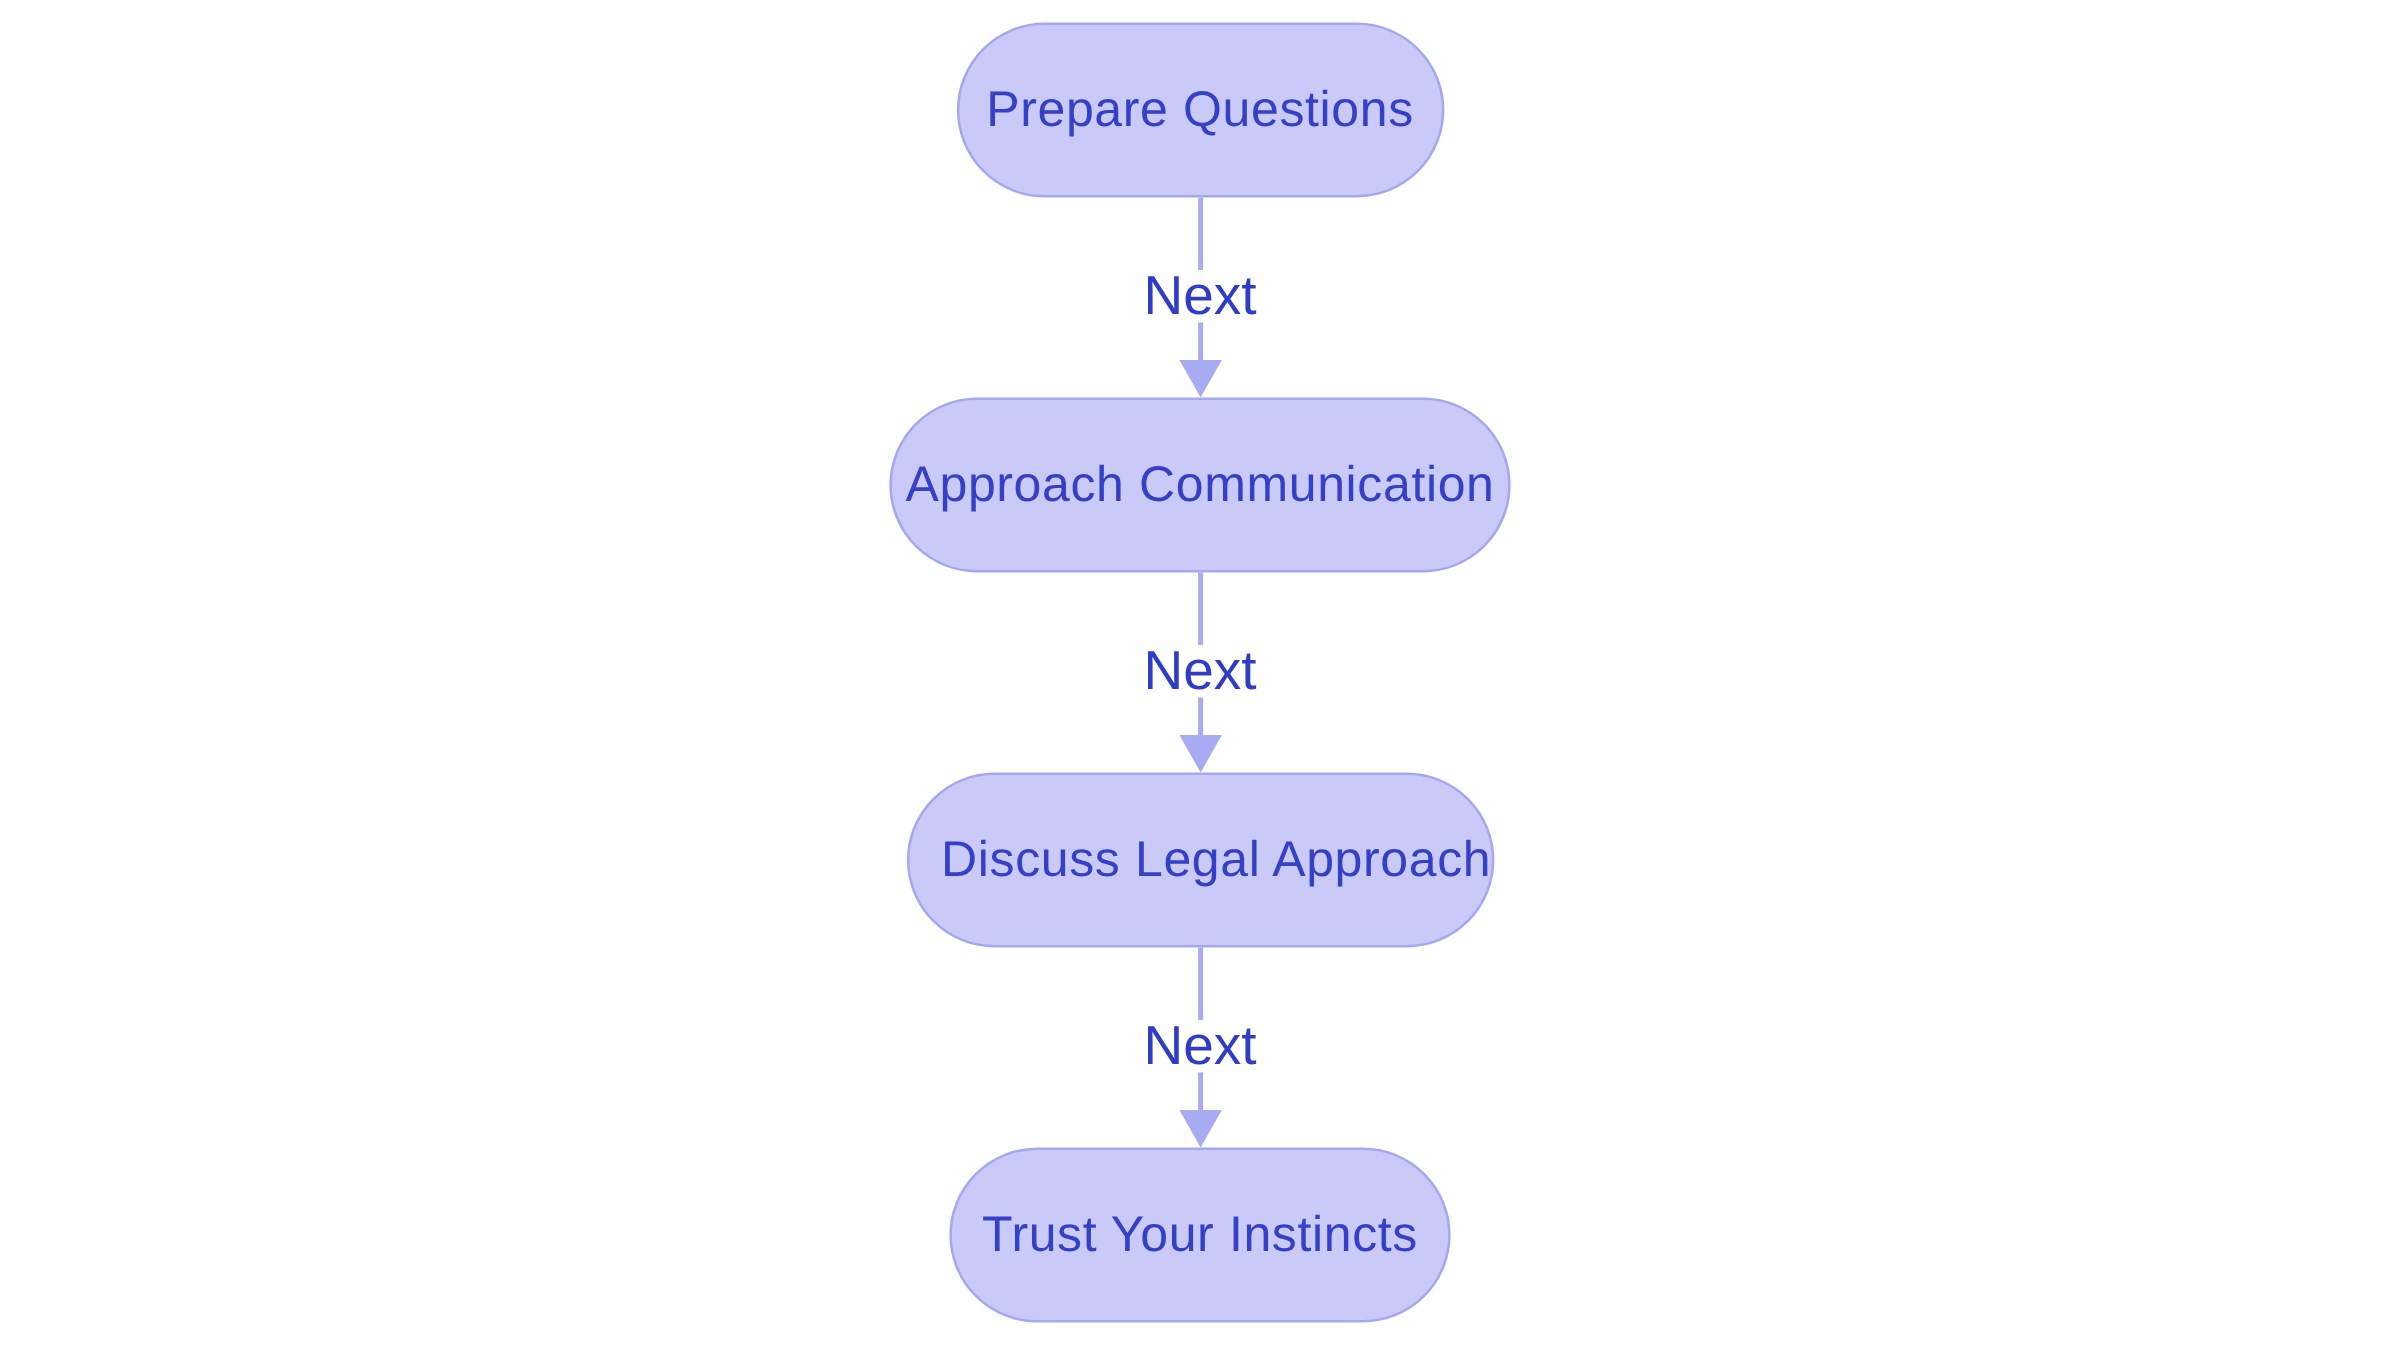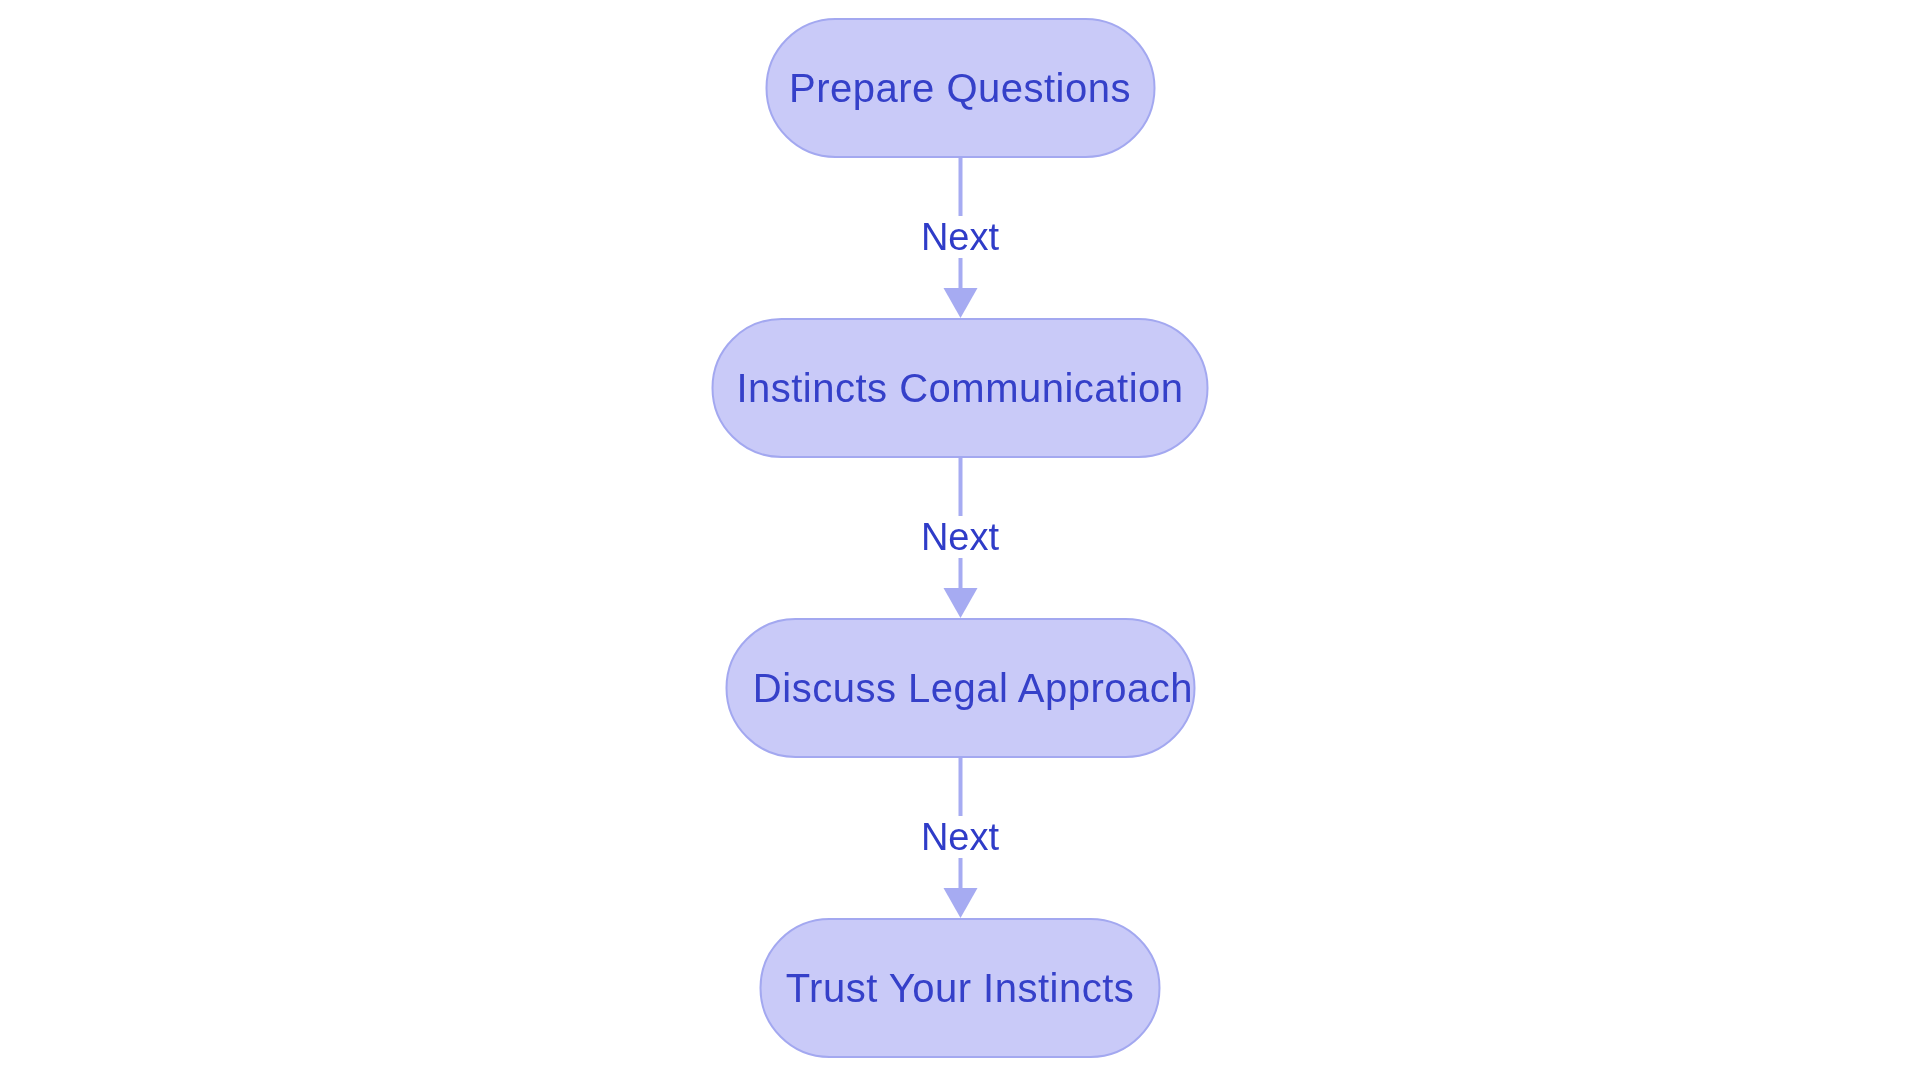--- a/index.html
+++ b/index.html
@@ -60,21 +60,21 @@
   .connector .seg1 {
     width: 4px;
     height: 58px;
     background: var(--edge-line);
   }
   .connector .edge-label {
     height: 42px;
     display: flex;
     align-items: center;
     justify-content: center;
-    font-size: 38px;
+    font-size: 44px;
     font-weight: 400;
     color: var(--edge-label-text);
     background: var(--background);
     padding: 0 6px;
     white-space: nowrap;
   }
   .connector .seg2 {
     width: 4px;
     height: 30px;
     background: var(--edge-line);
@@ -98,21 +98,21 @@
     </div>
 
     <div class="connector">
       <div class="seg1"></div>
       <div class="edge-label">Next</div>
       <div class="seg2"></div>
       <div class="arrowhead"></div>
     </div>
 
     <div class="node n2">
-      <span>Instincts Communication</span>
+      <span>Approach Communication</span>
     </div>
 
     <div class="connector">
       <div class="seg1"></div>
       <div class="edge-label">Next</div>
       <div class="seg2"></div>
       <div class="arrowhead"></div>
     </div>
 
     <div class="node n3">

